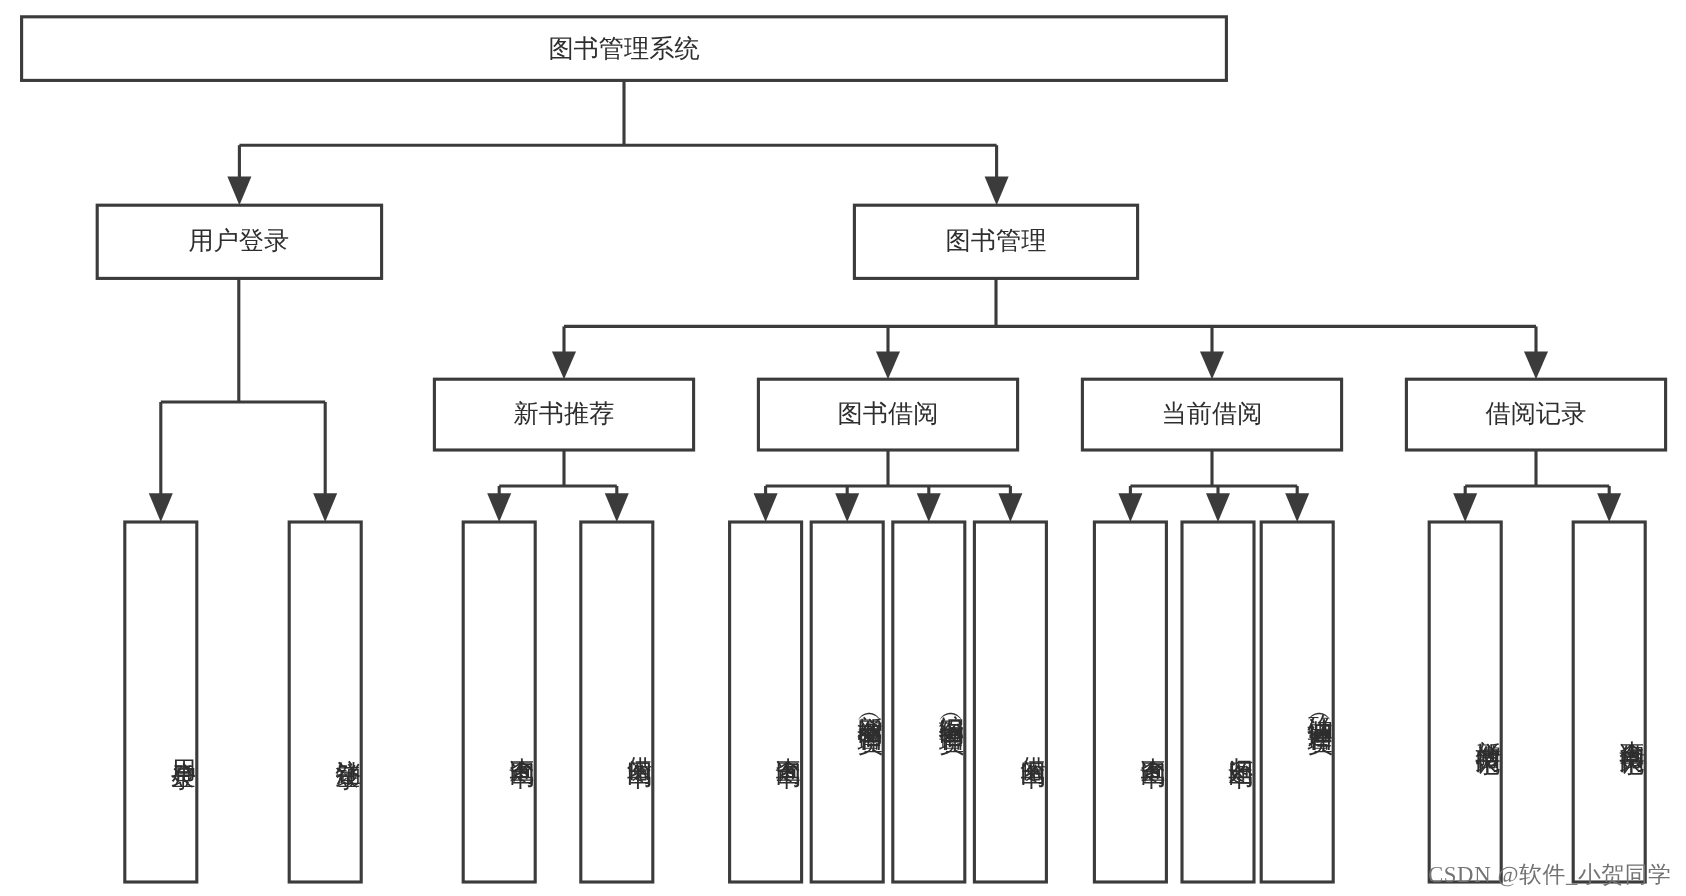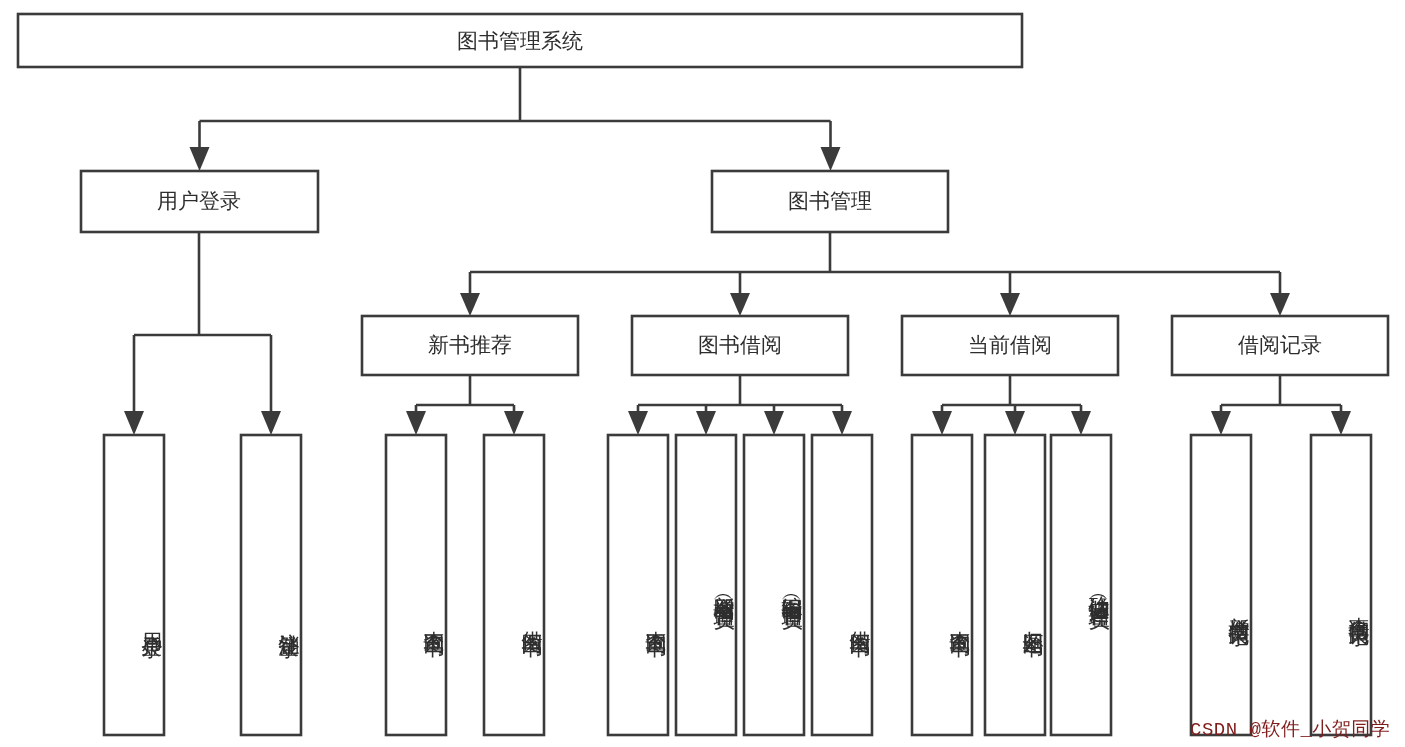--- a/index.html
+++ b/index.html
@@ -60,23 +60,23 @@
     letter-spacing: 2px;
     text-align: center;
     display: flex;
     align-items: flex-start;
     justify-content: center;
     white-space: nowrap;
     pointer-events: none;
   }
   .watermark {
     position: absolute;
-    font-family: Liberation Mono, monospace;
+    font-family: Liberation Serif, serif;
     font-size: 19px;
-    color: #7f1d1d;
+    color: #737373;
     white-space: nowrap;
     letter-spacing: 0.5px;
   }
 </style>
 </head>
 <body>
 
 <div id="diagram-root">
 
   <svg class="diagram-canvas" viewBox="0 0 1405 747">

